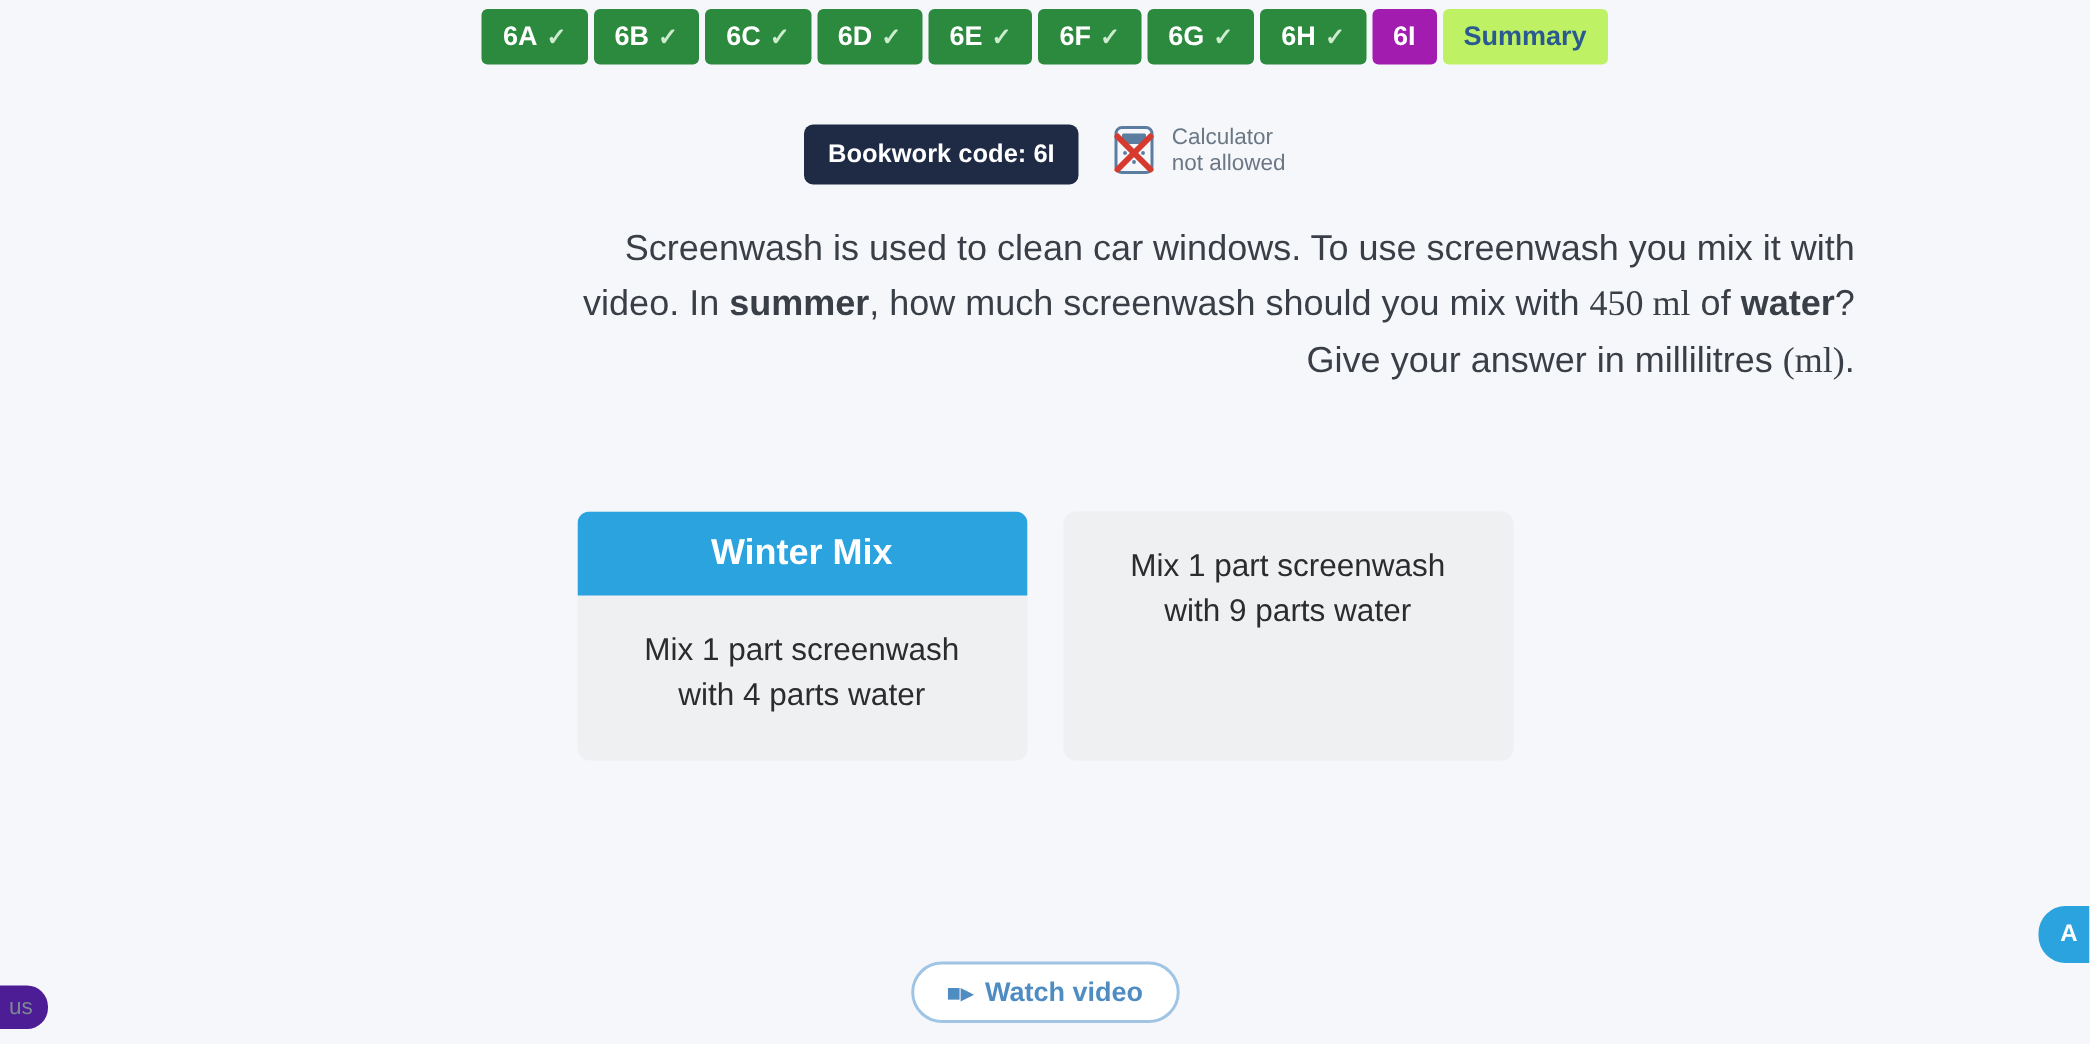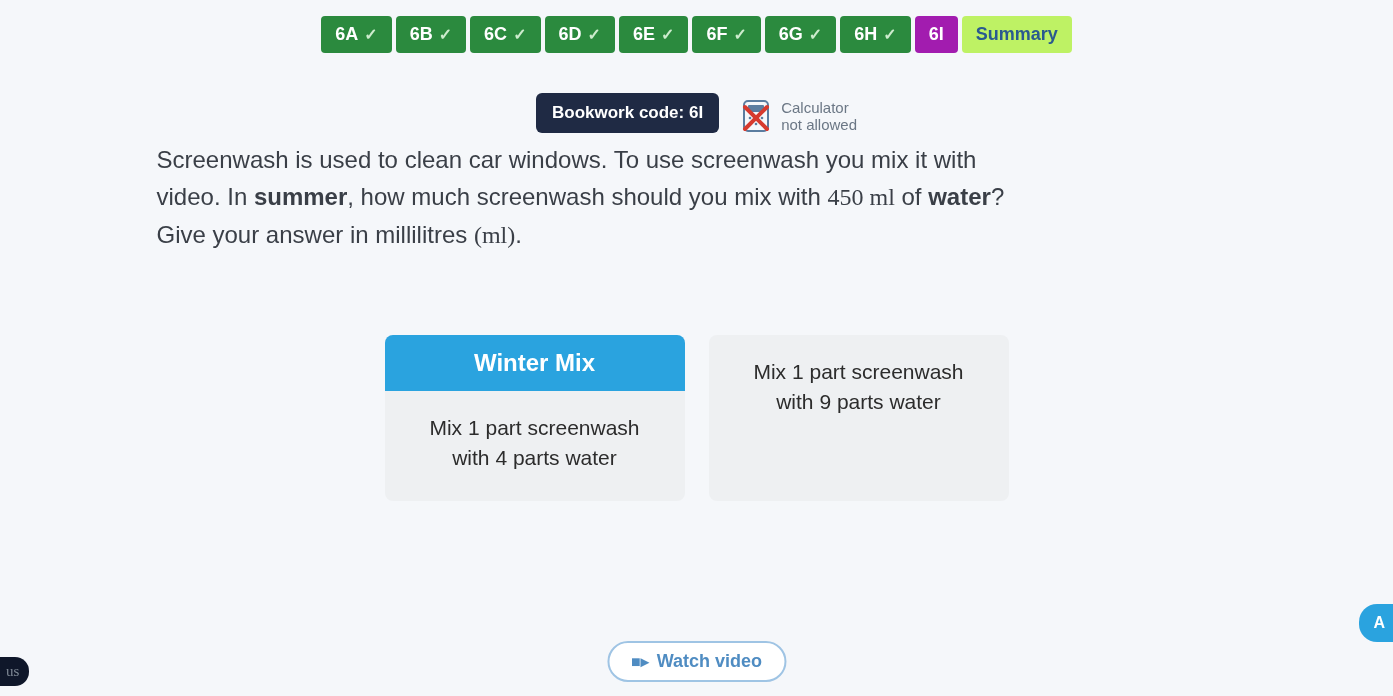--- a/index.html
+++ b/index.html
@@ -8,21 +8,21 @@
     background: #f5f7fa;
     width: 1393px;
     height: 696px;
     overflow: hidden;
     position: relative;
   }
   .nav-row {
     display: flex;
     gap: 4px;
     justify-content: center;
-    padding: 16px 0 10px 0;
+    padding: 6px 0 10px 0;
   }
   .nav-tab {
     background: #2b8a3e;
     color: #fff;
     font-weight: bold;
     font-size: 18px;
     padding: 8px 14px;
     border-radius: 4px;
     display: flex;
     align-items: center;
@@ -36,24 +36,24 @@
   .nav-tab.current {
     background: #a21caf;
   }
   .nav-tab.summary {
     background: #bef264;
     color: #2a5a8f;
   }
   .info-row {
     display: flex;
     justify-content: center;
-    align-items: flex-end;
+    align-items: flex-start;
     gap: 20px;
     margin-top: 30px;
-    margin-bottom: 8px;
+    margin-bottom: 24px;
   }
   .bookwork {
     background: #1f2a44;
     color: #fff;
     font-weight: bold;
     font-size: 17px;
     padding: 10px 16px;
     border-radius: 6px;
   }
   .calc-wrap {
@@ -64,21 +64,21 @@
     font-size: 15px;
   }
   .calc-icon {
     width: 34px;
     height: 34px;
     position: relative;
   }
   .calc-icon svg { width: 100%; height: 100%; }
   .calc-text { line-height: 1.15; }
   .question {
-    text-align: left;
+    text-align: right;
     color: #3a3f47;
     font-size: 24px;
     line-height: 1.55;
     max-width: 1080px;
     margin: 0 auto;
   }
   .question .b { font-weight: bold; }
   .question .serif { font-family: Georgia, 'Times New Roman', serif; }
   .cards {
     display: flex;
@@ -123,26 +123,25 @@
     display: flex;
     align-items: center;
     gap: 8px;
     cursor: pointer;
   }
   .watch .vicon { color: #4f8cc2; font-size: 16px; }
   .left-pill {
     position: absolute;
     left: 0;
     bottom: 10px;
-    background: #0f172a;
+    background: #4c1d95;
     color: #7d8894;
     font-size: 15px;
     padding: 6px 10px 6px 6px;
     border-radius: 0 14px 14px 0;
-    font-family: Liberation Serif, serif;
   }
   .right-pill {
     position: absolute;
     right: 0;
     bottom: 54px;
     background: #2aa3df;
     color: #fff;
     font-weight: bold;
     font-size: 16px;
     padding: 10px 8px 10px 14px;

